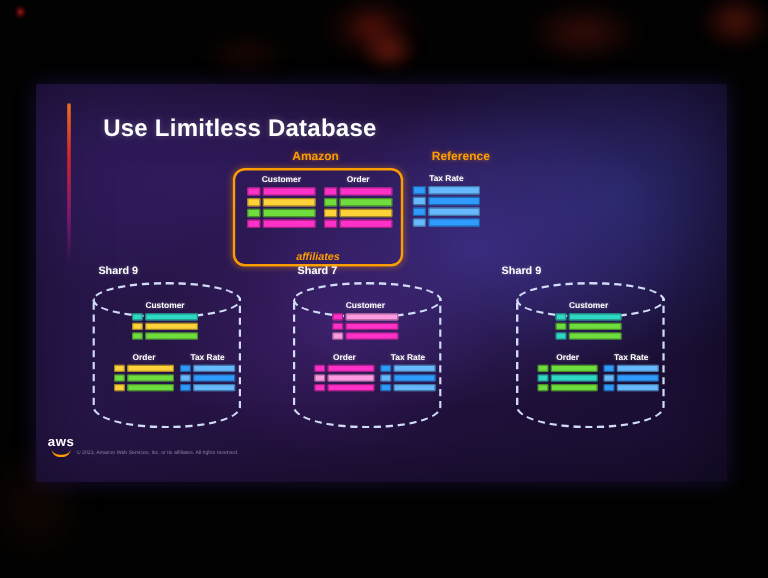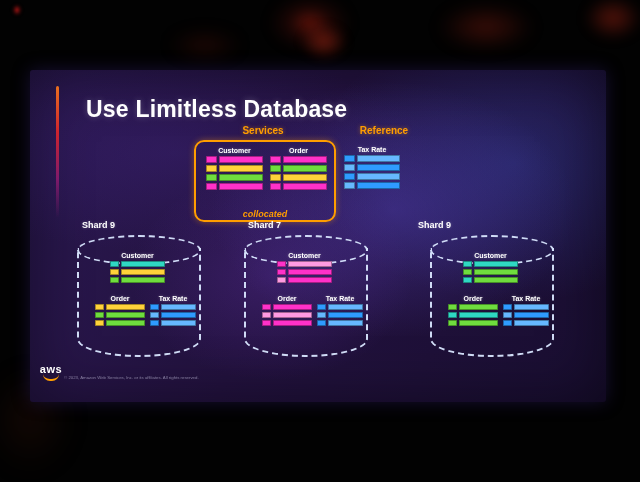--- a/index.html
+++ b/index.html
@@ -22,21 +22,21 @@
       linear-gradient(112deg,#2a1850 0%,#23123f 45%,#190e31 100%);
     box-shadow:0 0 18px rgba(60,40,140,0.35), inset 0 0 60px rgba(0,0,0,0.45);
   }
   #edge-strip{
     position:absolute;left:26px;top:16px;width:3px;height:132px;border-radius:2px;
     background:linear-gradient(180deg,#ff7a1a 0%,#e0252a 35%,#8a1a6e 70%,rgba(90,40,160,0) 100%);
     opacity:.9;
   }
   #slide-title{
     position:absolute;left:56px;top:26px;margin:0;
-    color:#ffffff;font-size:23px;font-weight:700;letter-spacing:.2px;
+    color:#ffffff;font-size:20px;font-weight:700;letter-spacing:.2px;
     text-shadow:0 0 6px rgba(255,255,255,0.25);
   }
   .group-label{
     position:absolute;text-align:center;
     color:var(--accent,#ff9d00);font-size:10px;font-weight:700;
     text-shadow:0 0 4px rgba(255,157,0,.5);
   }
   #sharded-label{left:164px;top:55px;width:138px;}
   #reference-label{left:324px;top:55px;width:60px;}
 
@@ -119,21 +119,21 @@
   <div class="room-glow" style="left:168px;top:30px;width:74px;height:30px;background:radial-gradient(closest-side,rgba(95,22,10,.35),transparent);filter:blur(8px);"></div>
   <div class="room-glow" style="left:438px;top:4px;width:96px;height:46px;background:radial-gradient(closest-side,rgba(120,26,14,.5),transparent);filter:blur(8px);"></div>
   <div class="room-glow" style="left:584px;top:-4px;width:58px;height:44px;background:radial-gradient(closest-side,rgba(150,32,16,.55),transparent);filter:blur(6px);"></div>
   <div class="room-glow" style="left:-12px;top:368px;width:84px;height:104px;background:radial-gradient(closest-side,rgba(75,26,10,.25),transparent);filter:blur(12px);"></div>
 
   <div id="slide">
     <div id="edge-strip"></div>
 
     <h1 id="slide-title">Use Limitless Database</h1>
 
-    <div class="group-label" id="sharded-label">Services</div>
+    <div class="group-label" id="sharded-label">Amazon</div>
     <div id="sharded-box">
       <div class="table" id="t-sharded-customer">
         <div class="tbl-label">Customer</div>
         <div class="tbl-grid">
             <div class="trow">
               <span class="tcell narrow" style="background: rgb(255, 49, 201);"></span>
               <span class="tcell wide" style="background: rgb(255, 49, 201);"></span>
             </div>
             <div class="trow">
               <span class="tcell narrow" style="background: rgb(255, 210, 58);"></span>
@@ -163,21 +163,21 @@
             <div class="trow">
               <span class="tcell narrow" style="background: rgb(255, 210, 58);"></span>
               <span class="tcell wide" style="background: rgb(255, 210, 58);"></span>
             </div>
             <div class="trow">
               <span class="tcell narrow" style="background: rgb(255, 49, 201);"></span>
               <span class="tcell wide" style="background: rgb(255, 49, 201);"></span>
             </div>
           </div>
       </div>
-      <div id="collocated-label">collocated</div>
+      <div id="collocated-label">affiliates</div>
     </div>
 
     <div class="group-label" id="reference-label">Reference</div>
     <div class="table" id="t-reference-taxrate">
       <div class="tbl-label">Tax Rate</div>
       <div class="tbl-grid">
           <div class="trow">
             <span class="tcell narrow" style="background: rgb(47, 155, 255);"></span>
             <span class="tcell wide" style="background: rgb(102, 184, 255);"></span>
           </div>

